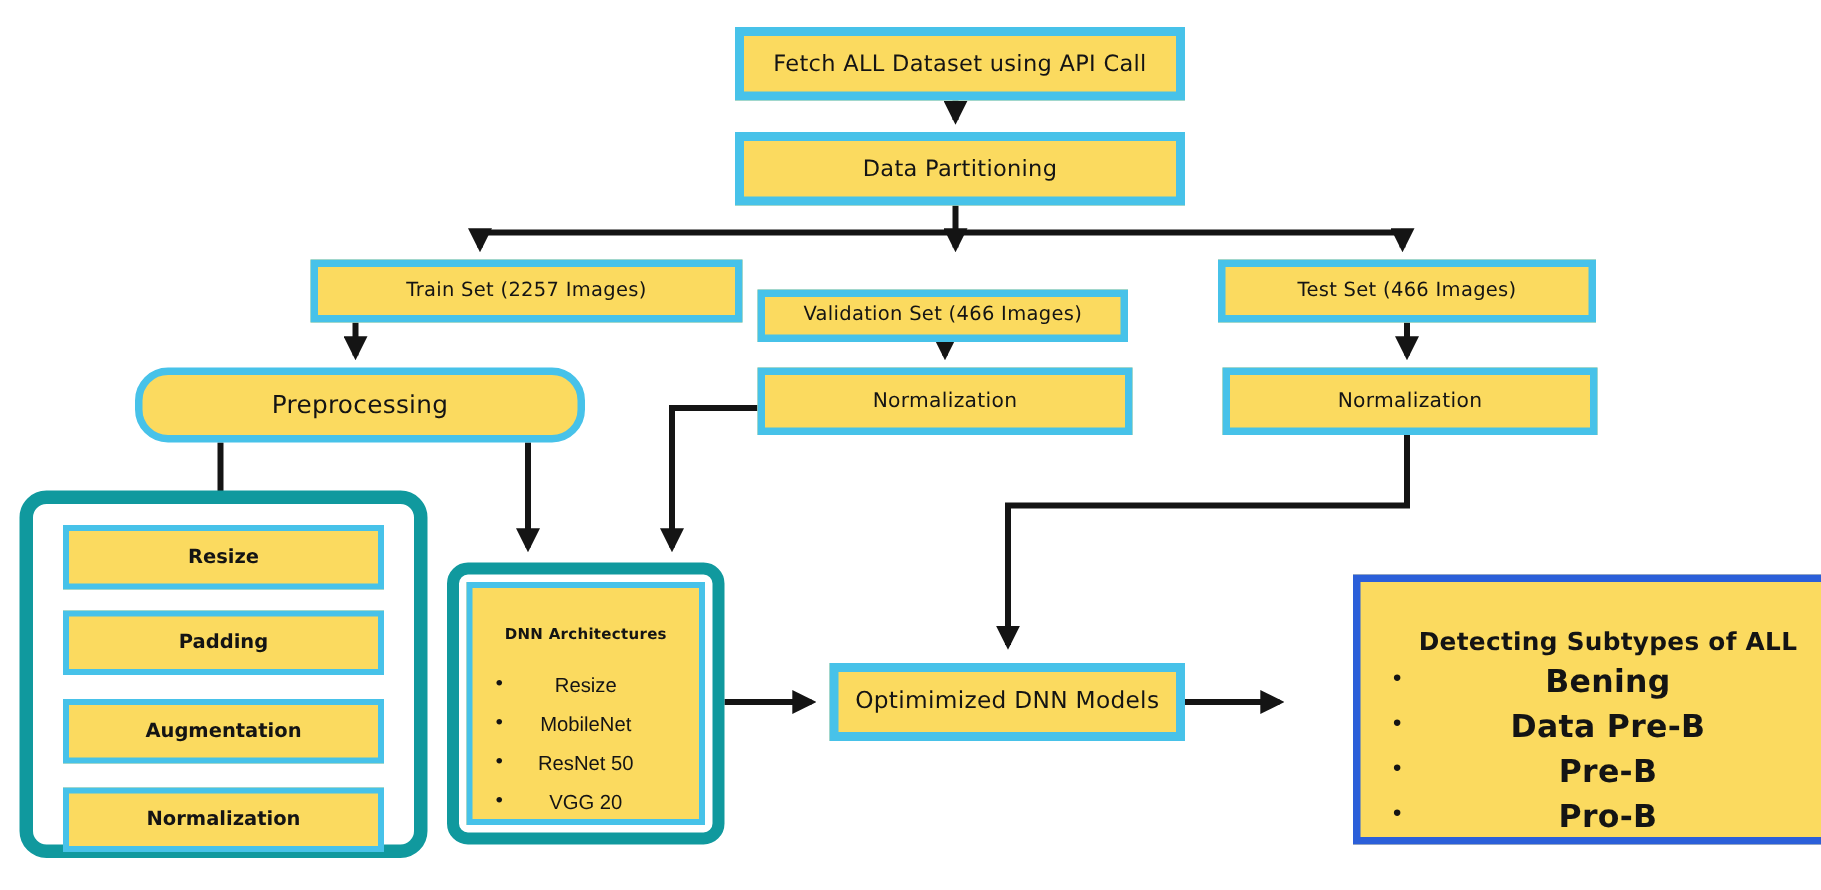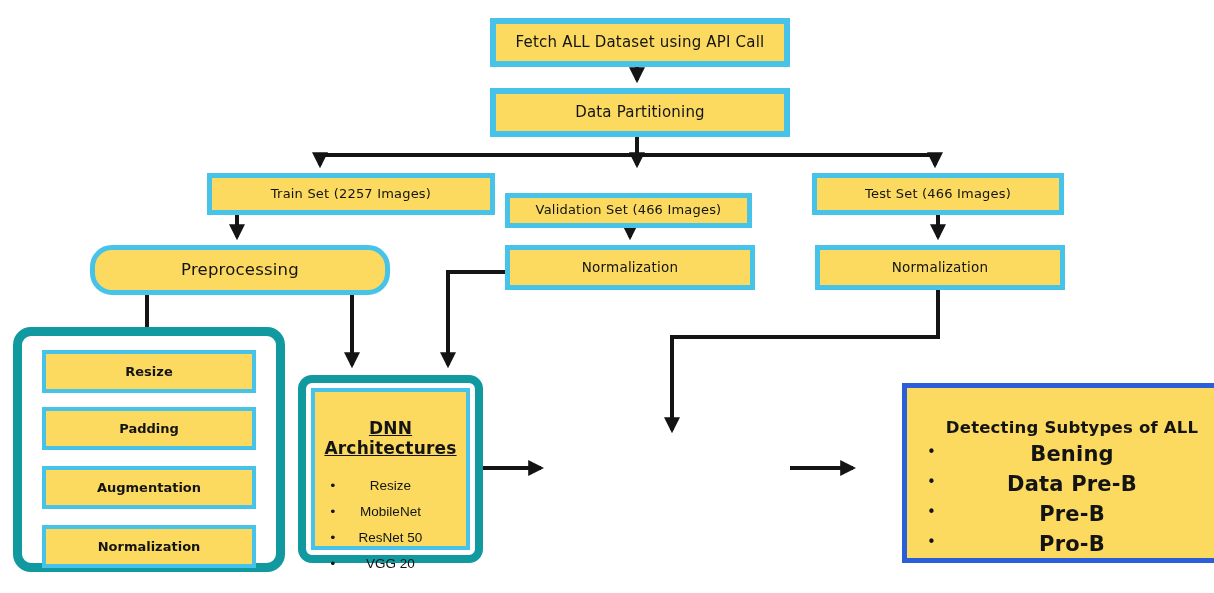--- a/index.html
+++ b/index.html
@@ -40,21 +40,21 @@
 
   .dnn-outer{
     position:absolute;box-sizing:border-box;background:#ffffff;
     border:8px solid var(--teal);border-radius:14px;padding:5px;
   }
   .dnn-inner{
     width:100%;height:100%;box-sizing:border-box;
     background:var(--yellow);border:4px solid var(--blue);
     padding-top:26px;
   }
-  .dnn-title{font-weight:bold;font-size:17px;text-align:center;letter-spacing:.2px;text-decoration:underline;}
+  .dnn-title{font-weight:bold;font-size:10px;text-align:center;letter-spacing:.2px;}
   .blist{margin-top:18px;display:flex;flex-direction:column;gap:7px;}
   .brow{position:relative;height:19px;}
   .brow .dot{position:absolute;left:14px;top:0;font-size:13px;line-height:19px;}
   .brow .lbl{display:block;width:100%;text-align:center;font-family:"Liberation Sans",sans-serif;font-size:13.5px;line-height:19px;}
 
   .result{
     position:absolute;box-sizing:border-box;
     background:var(--yellow);border:5px solid var(--royal);
     padding-top:30px;
   }
@@ -136,20 +136,21 @@
           <span class="lbl">ResNet 50</span>
         </div>
         <div class="brow">
           <span class="dot">•</span>
           <span class="lbl">VGG 20</span>
         </div>
       </div>
     </div>
   </div>
 
+  <div class="node lvl1" style="left:553px;top:442px;width:237px;height:52px;font-size:15.5px;">Optimimized DNN Models</div>
 
   <div class="result" style="left:902px;top:383px;width:340px;height:180px;">
     <div class="result-title">Detecting Subtypes of ALL</div>
     <div class="rlist">
       <div class="rrow">
         <span class="dot">•</span>
         <span class="lbl">Bening</span>
       </div>
       <div class="rrow">
         <span class="dot">•</span>

